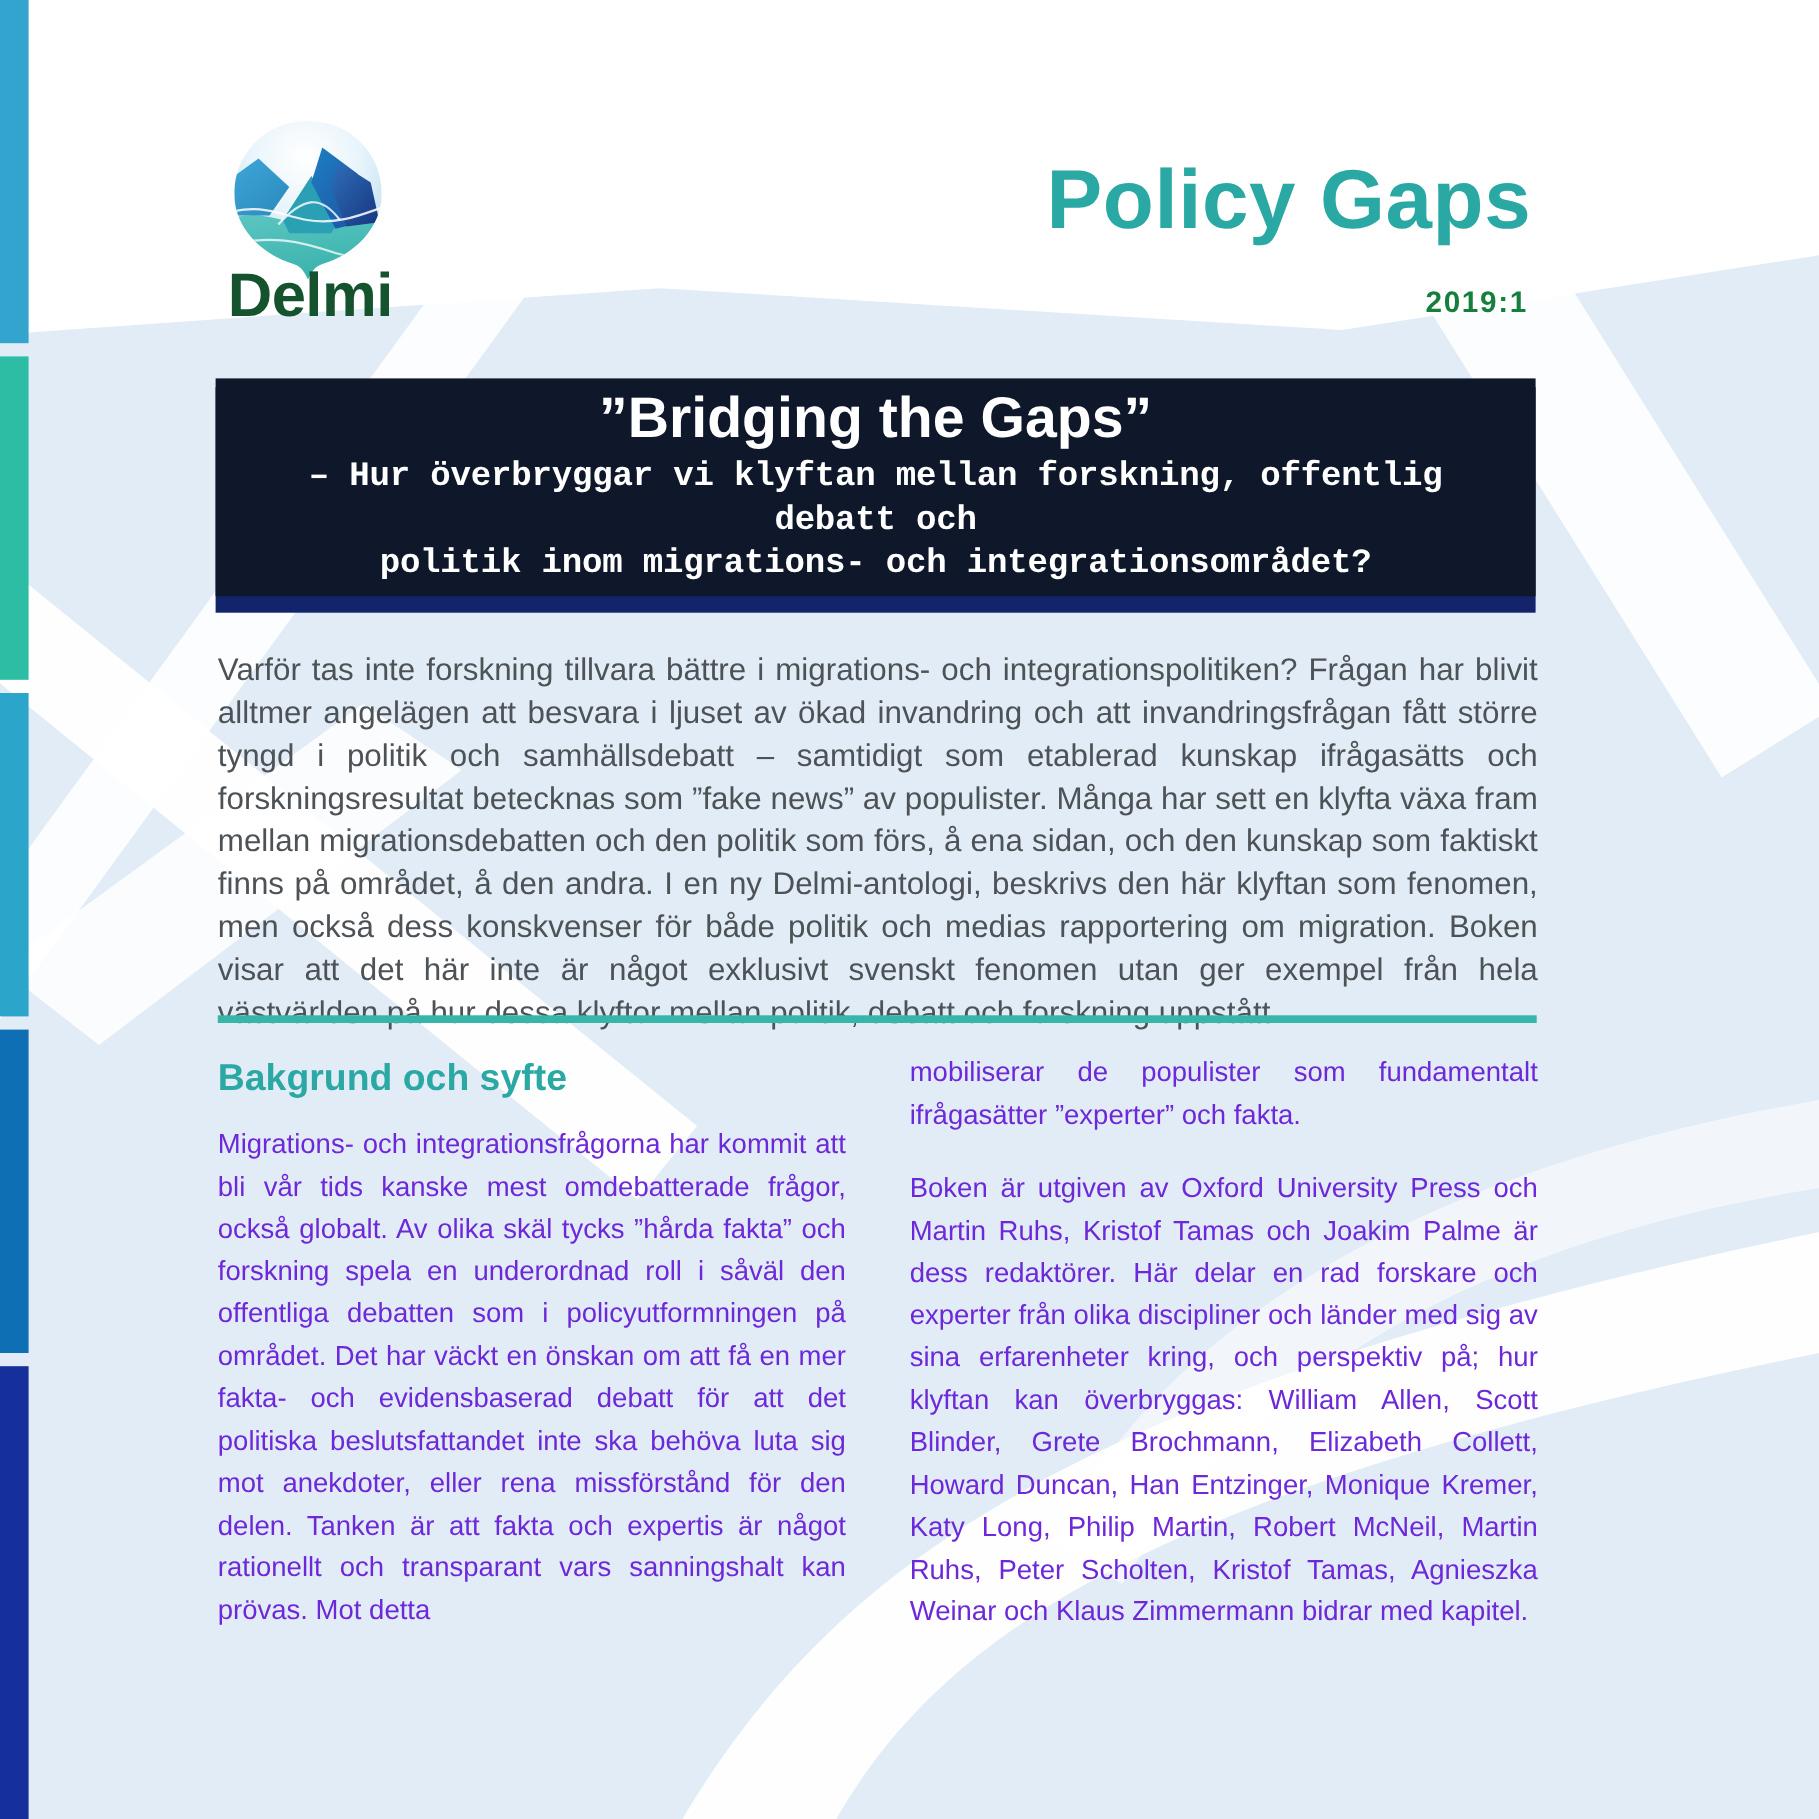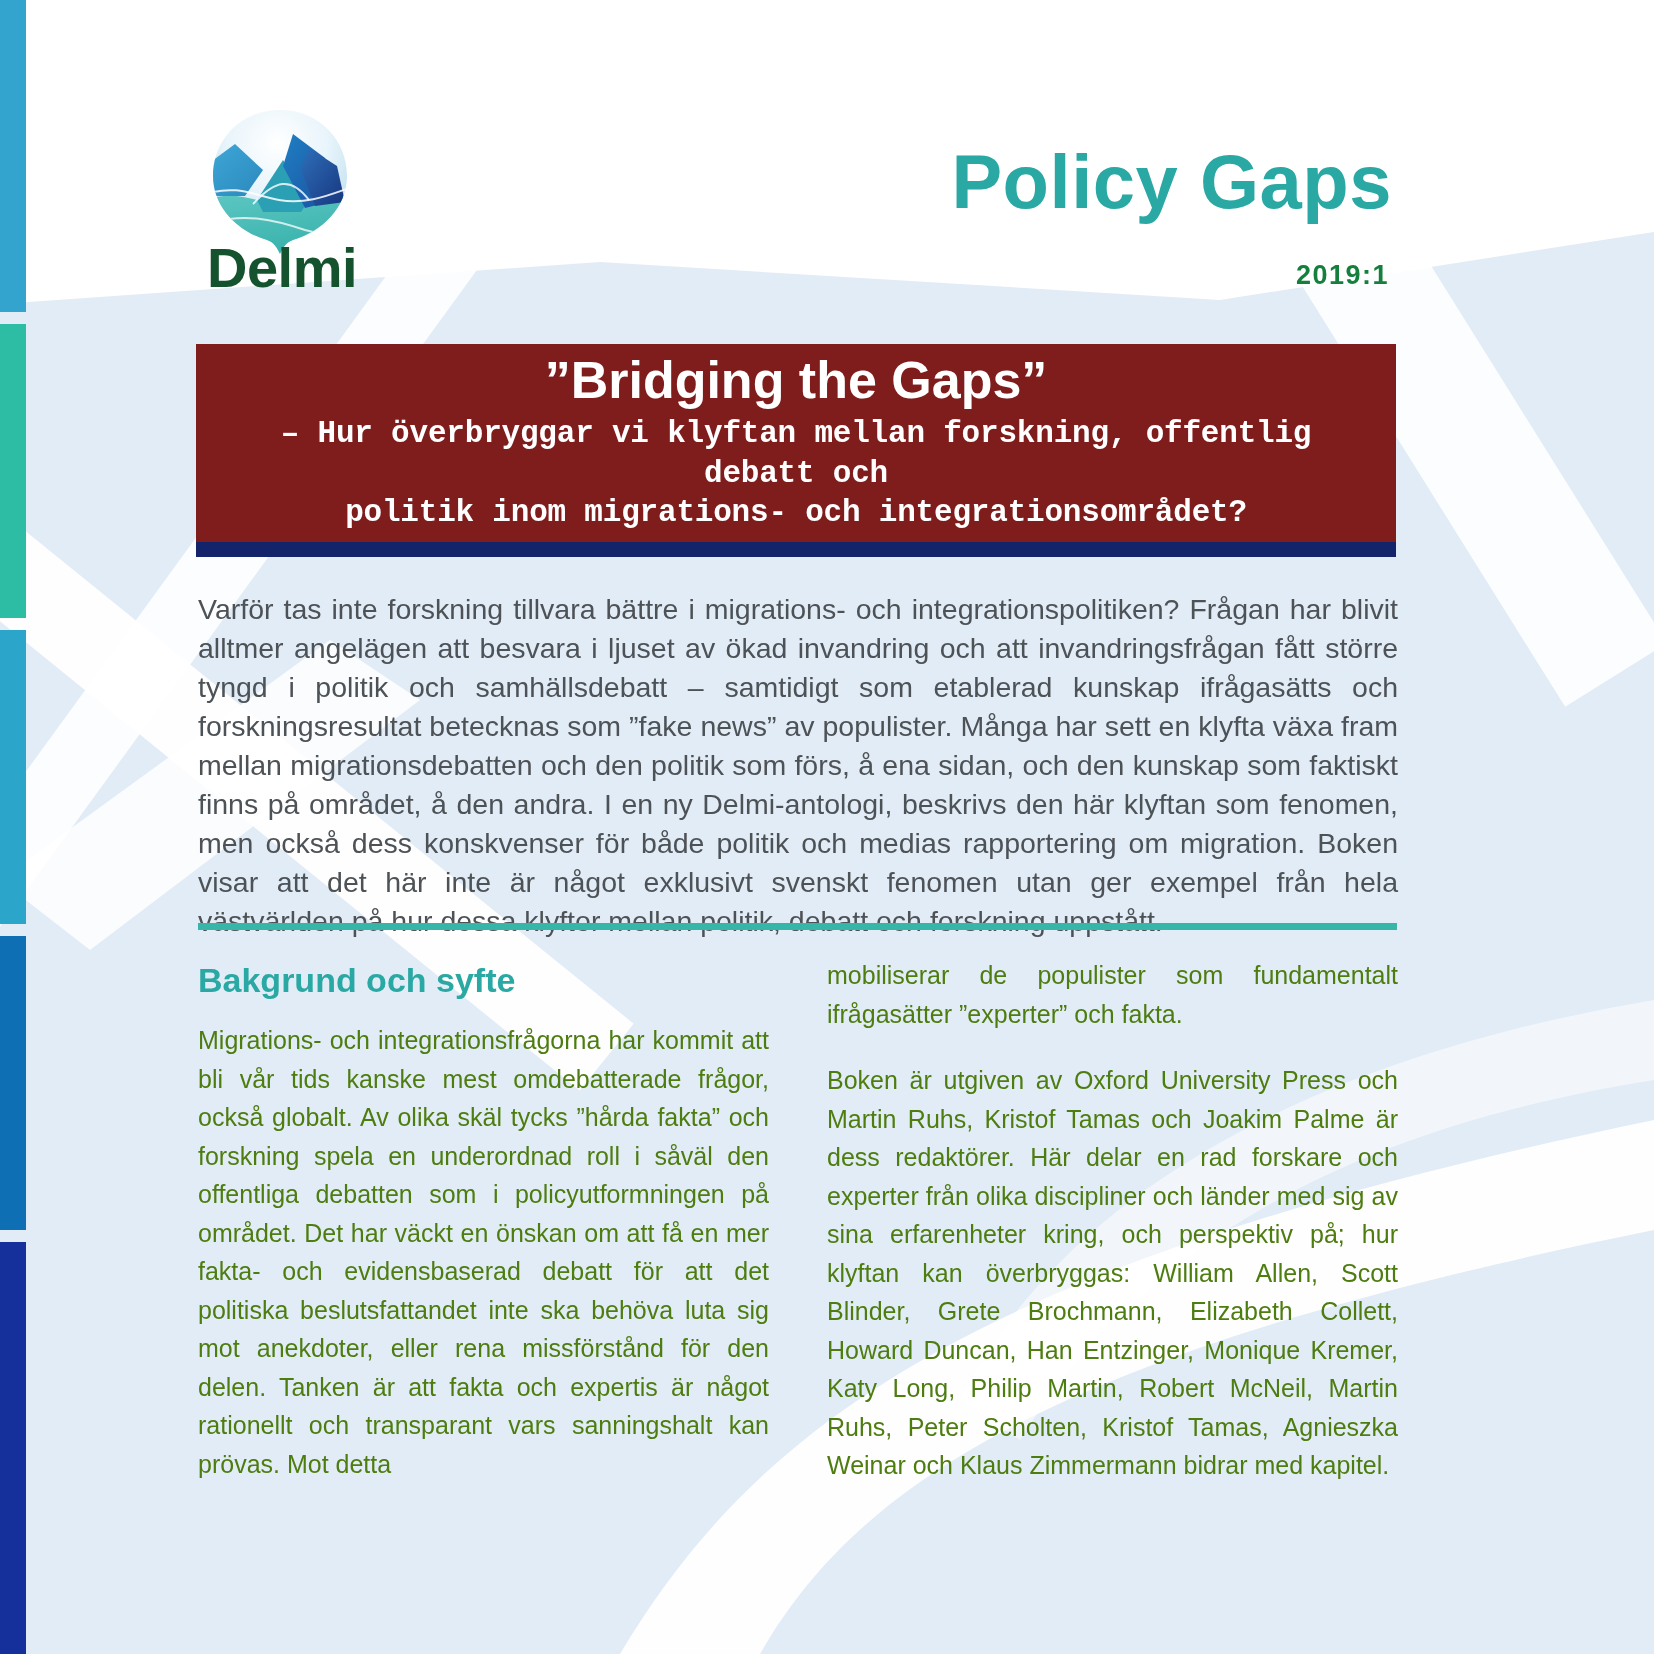--- a/index.html
+++ b/index.html
@@ -140,21 +140,21 @@
     position: absolute;
     left: 196px; top: 352px;
     width: 1200px; height: 205px;
     background: #14246b;
     z-index: 6;
   }
   .title-box {
     position: absolute;
     left: 196px; top: 344px;
     width: 1200px; height: 198px;
-    background: #7f1d1d;
+    background: #0f172a;
     z-index: 7;
     display: flex;
     flex-direction: column;
     align-items: center;
     justify-content: center;
     text-align: center;
     color: #ffffff;
     padding: 0 40px;
     box-sizing: border-box;
   }
@@ -209,21 +209,21 @@
     font-size: 34px;
     font-weight: 700;
     color: #2aa8a3;
     margin: 12px 0 22px 0;
     line-height: 1.1;
   }
   .col p {
     margin: 0 0 28px 0;
     font-size: 25px;
     line-height: 1.54;
-    color: #4d7c0f;
+    color: #6d28d9;
     text-align: justify;
     text-justify: inter-word;
   }
   .col p:last-child { margin-bottom: 0; }
   .col-right { padding-top: 6px; }
 </style>
 </head>
 <body>
 
 <div class="page">

